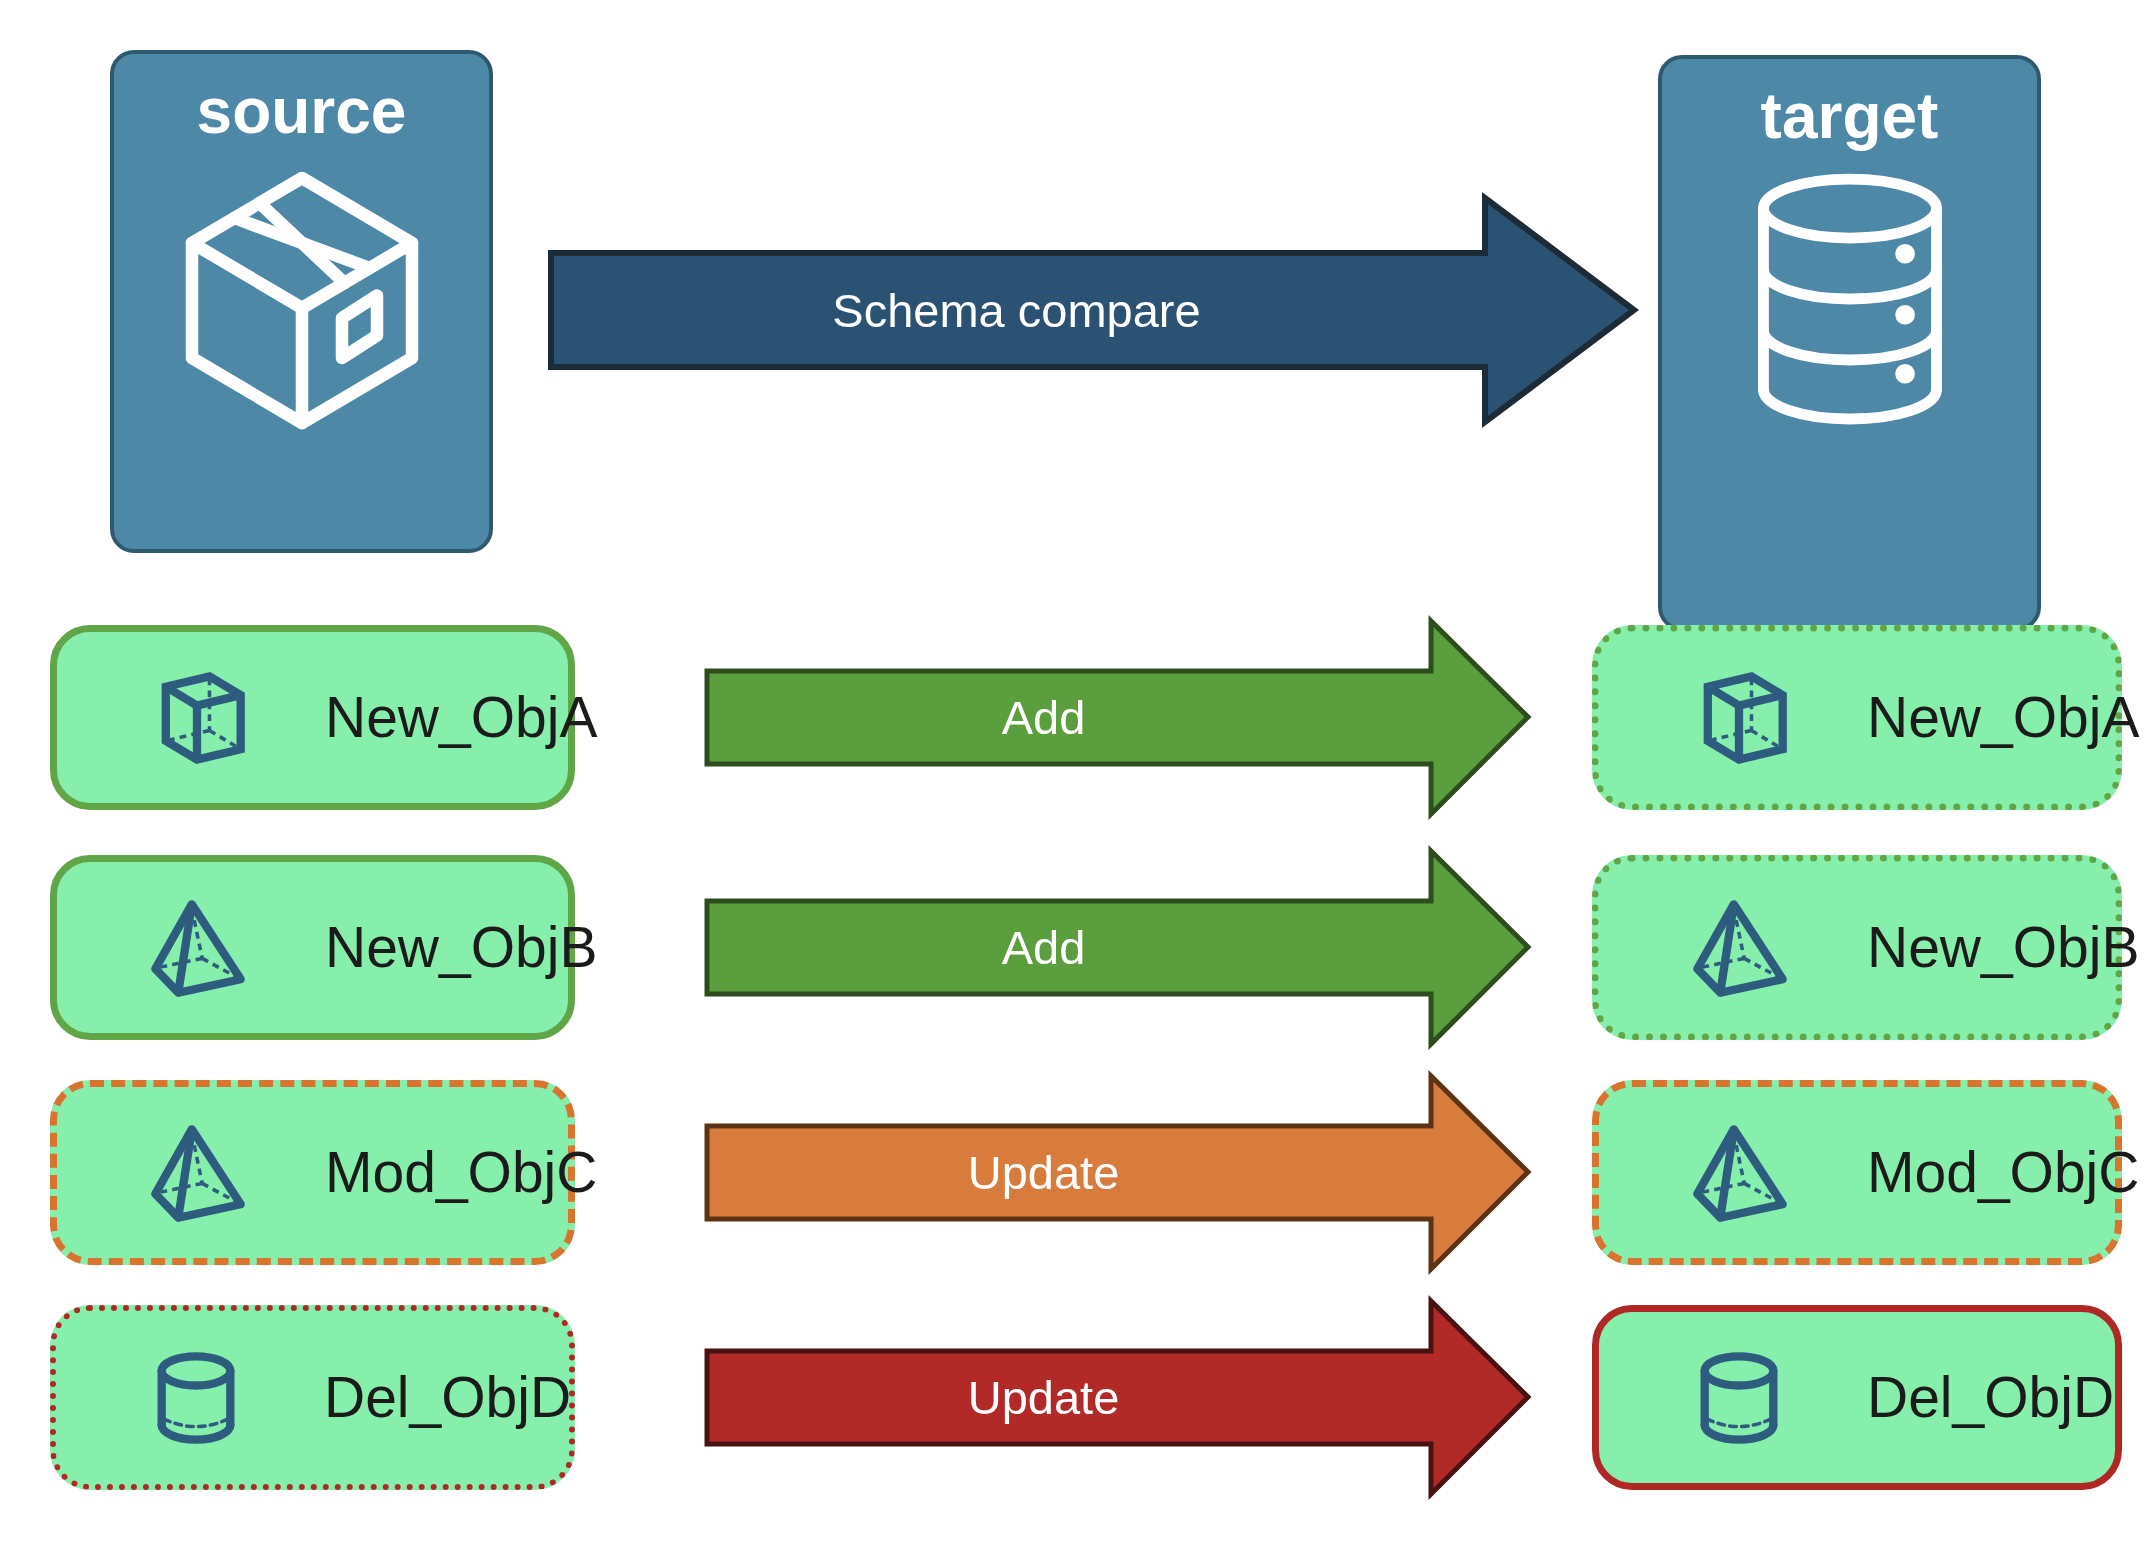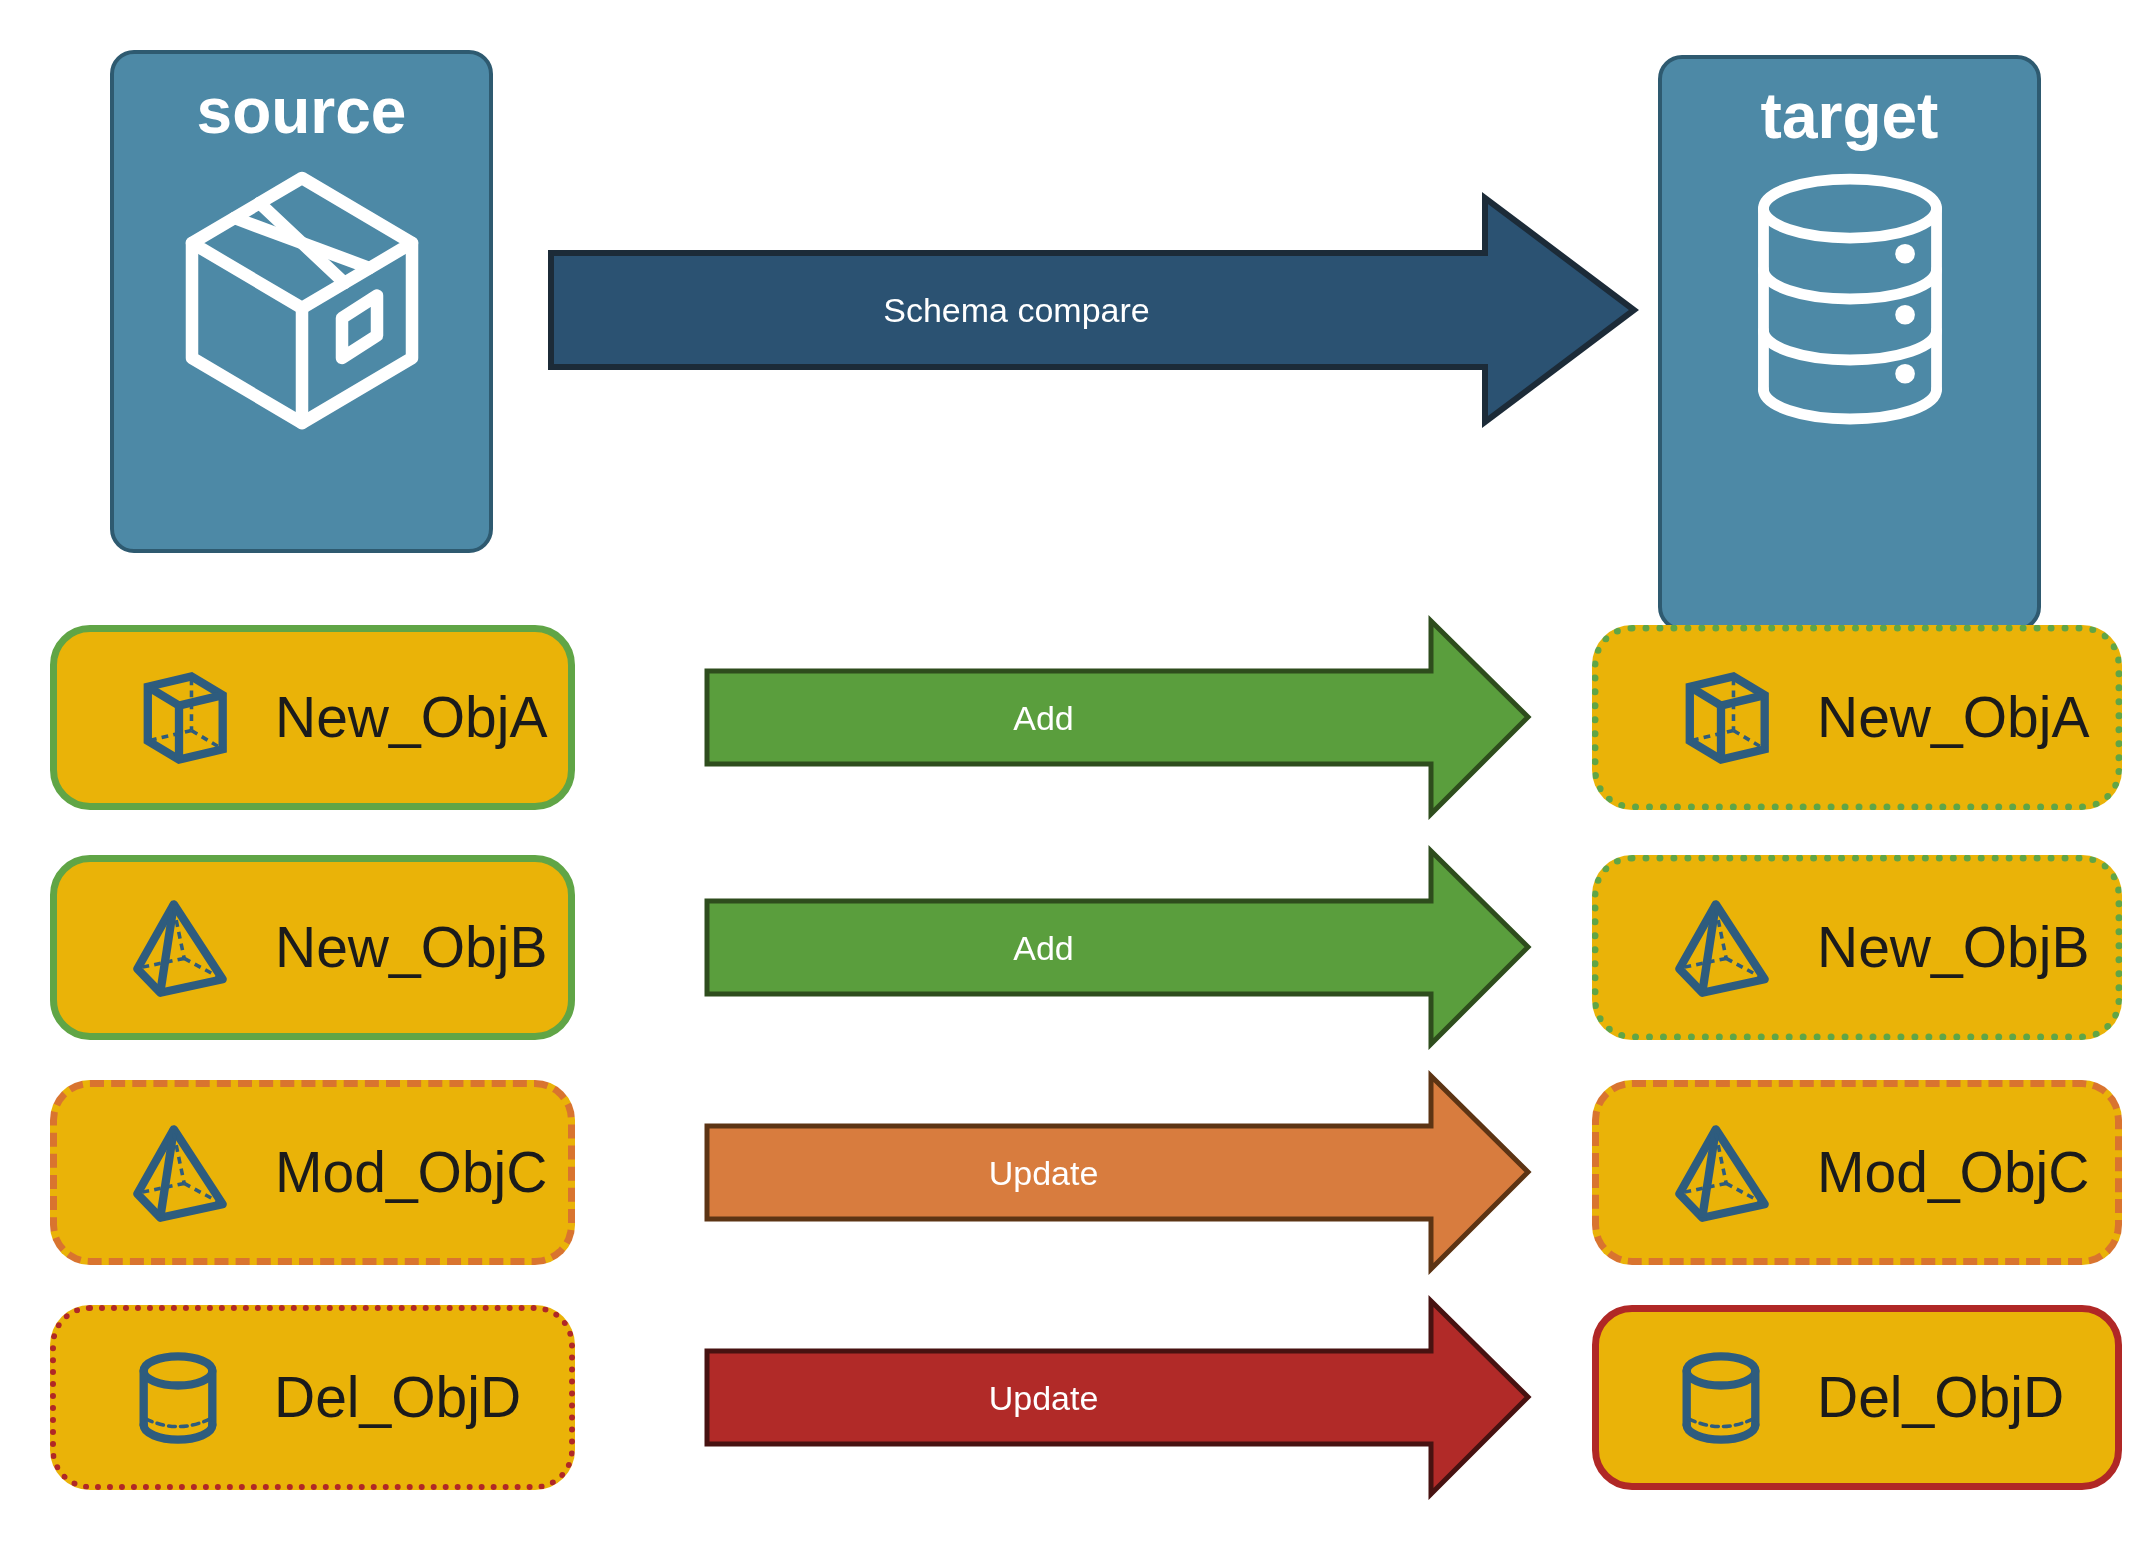--- a/index.html
+++ b/index.html
@@ -34,32 +34,33 @@
   .arrow svg{display:block;width:100%;height:100%;}
   .arrow polygon{stroke-linejoin:miter;}
   .arrow.compare{left:548px;top:190px;width:1092px;height:240px;}
   .arrow.compare polygon{fill:var(--compare-fill,#2B5272);stroke:var(--compare-border,#1C2B38);stroke-width:6;}
   .arrow.row-arrow{left:680px;width:830px;height:205px;padding-left:24px;}
   .arrow.add polygon{fill:var(--add-fill,#5A9E3D);stroke:var(--add-border,#2E4D1D);stroke-width:5;}
   .arrow.update polygon{fill:var(--update-fill,#D87C3E);stroke:var(--update-border,#5C3414);stroke-width:5;}
   .arrow.delete polygon{fill:var(--delete-fill,#B12A28);stroke:var(--delete-border,#471211);stroke-width:5;}
   .arrow-label{
     position:absolute;display:flex;align-items:center;justify-content:center;
-    color:#ffffff;font-size:34px;line-height:1;
+    color:#ffffff;font-size:47px;line-height:1;
   }
   .arrow.compare .arrow-label{left:0;top:63px;width:937px;height:114px;}
   .arrow.row-arrow .arrow-label{left:0;top:56px;width:727px;height:93px;}
 
   
   .obj-box{
     position:absolute;
     box-sizing:border-box;
-    height:185px;border-radius:40px;background:#eab308;
+    height:185px;border-radius:40px;background:#86efac;
     display:flex;align-items:center;
-    padding-left:70px;
+    padding-left:88px;
+    gap:32px;
   }
   .obj-box.left{left:50px;width:525px;}
   .obj-box.right{left:1592px;width:530px;}
   .b-green-solid {border:7px solid var(--green-border,#60A546);}
   .b-green-dotted{border:7px dotted var(--green-border,#60A546);}
   .b-orange-dashed{border:7px dashed var(--orange-border,#D9742F);}
   .b-red-dotted{border:6px dotted var(--red-border,#B02826);}
   .b-red-solid {border:7px solid var(--red-border,#B02826);}
   .obj-icon{color:var(--icon-blue,#2E5C7E);display:block;flex:0 0 auto;}
   .obj-icon svg{width:104px;height:104px;display:block;}

